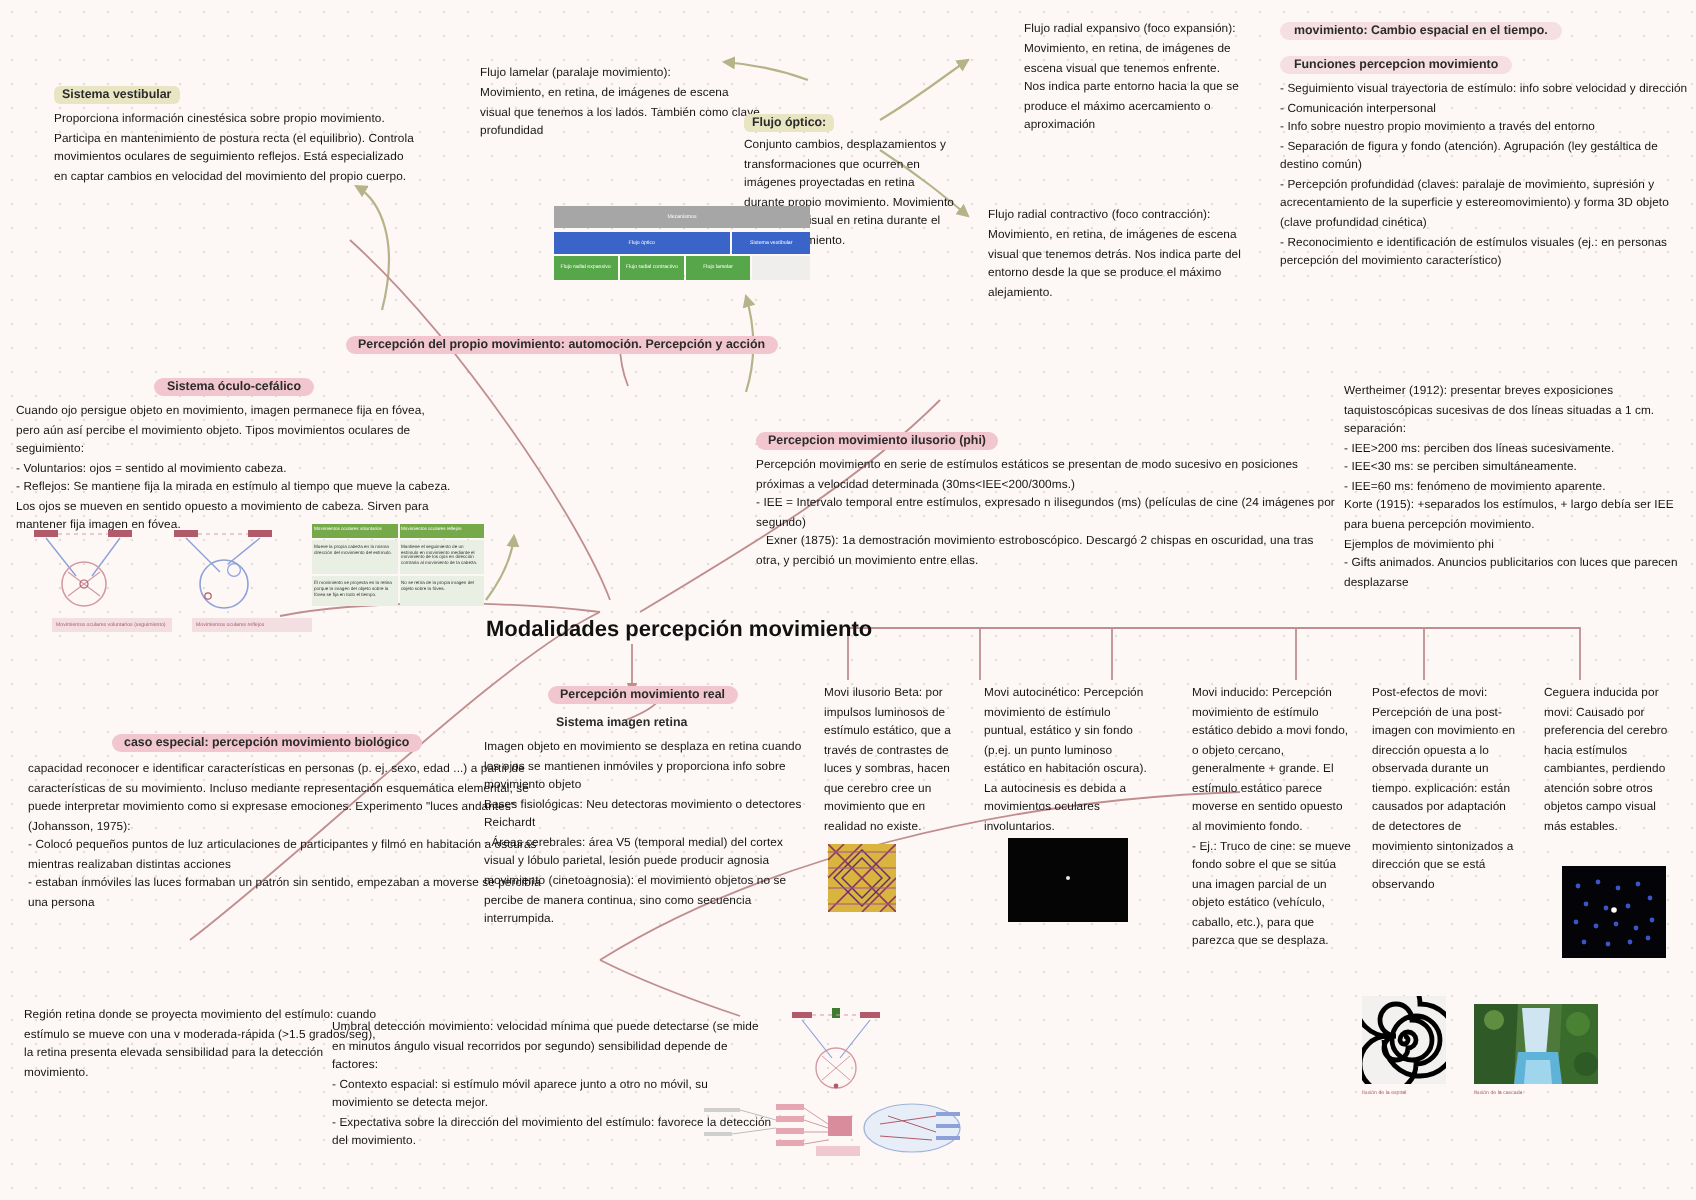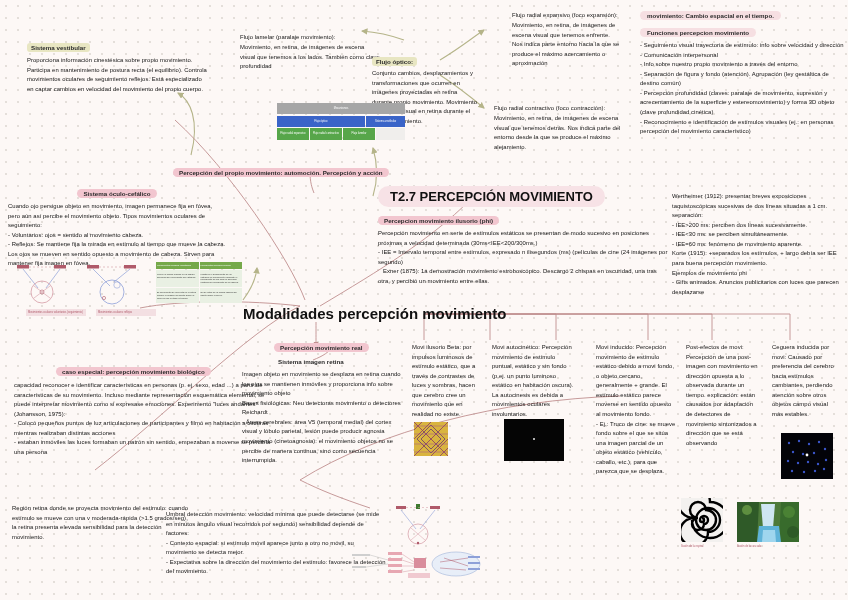--- a/index.html
+++ b/index.html
@@ -64,21 +64,21 @@
     display:inline-block;
     background:#f7e2e6;
     border-radius:12px;
     padding:3px 12px;
     font-size:13px;
     font-weight:600;
     color:#111;
     white-space:nowrap;
   }
   .subtitle{
-    font-size:15px;font-weight:700;color:#111;white-space:nowrap;
+    font-size:11px;font-weight:700;color:#111;white-space:nowrap;
   }
   svg.links{position:absolute;left:0;top:0;width:848px;height:600px;pointer-events:none;}
   
   .flowtab{position:absolute;width:128px;}
   .flowtab .row{display:flex;gap:1.5px;margin-bottom:1.5px;}
   .flowtab .cell{
     font-size:2.6px;color:#fff;text-align:center;
     padding:4px 1px;line-height:1.25;overflow:hidden;
   }
   .c-gray{background:#a6a6a6;}
@@ -242,23 +242,20 @@
     </div>
   </div>
 
   <div class="node" style="left:26px;top:309px;width:56px;background:#f3dfe2;padding:2px;">
     <div class="capt">Movimientos oculares voluntarios (seguimiento)</div>
   </div>
   <div class="node" style="left:96px;top:309px;width:56px;background:#f3dfe2;padding:2px;">
     <div class="capt">Movimientos oculares reflejos</div>
   </div>
 
-  <div class="node" style="left:378px;top:186px;">
-    <span class="title">T2.7 PERCEPCIÓN MOVIMIENTO</span>
-  </div>
 
   <div class="node" style="left:378px;top:209px;width:290px;">
     <span class="pill">Percepcion movimiento ilusorio (phi)</span>
     <div class="txt" style="margin-top:2px;">Percepción movimiento en serie de estímulos estáticos se presentan de modo sucesivo en posiciones próximas a velocidad determinada (30ms&lt;IEE&lt;200/300ms.)</div>
     <div class="txt">
       <p>- IEE = Intervalo temporal entre estímulos, expresado n ilisegundos (ms) (películas de cine (24 imágenes por segundo)</p>
       <p style="text-indent:5px;">Exner (1875): 1a demostración movimiento estroboscópico. Descargó 2 chispas en oscuridad, una tras otra, y percibió un movimiento entre ellas.</p>
     </div>
   </div>
 

